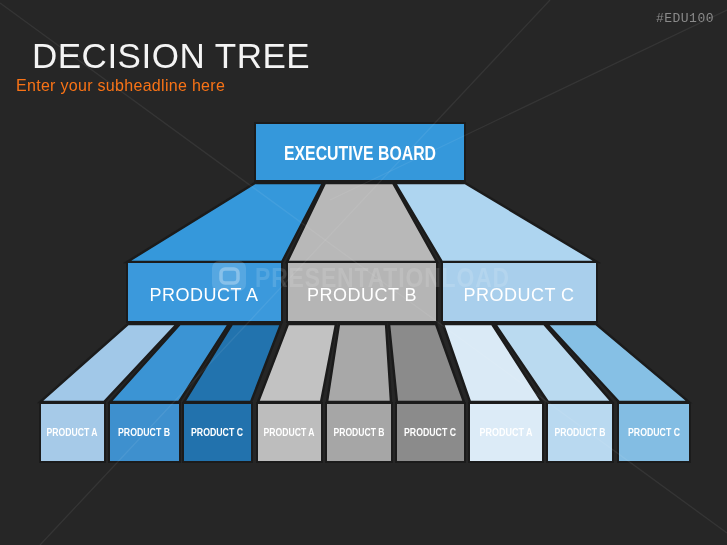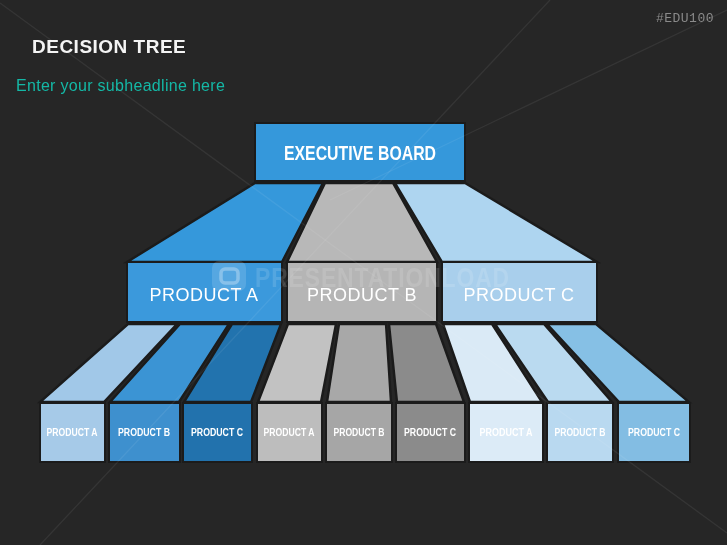--- a/index.html
+++ b/index.html
@@ -3,27 +3,27 @@
 <meta charset="utf-8">
 <style>
   html,body{margin:0;padding:0;background:#161616;}
   .stage{
     position:relative;width:727px;height:545px;overflow:hidden;
     background:#262626;
     font-family:"Liberation Sans",sans-serif;
   }
   .page-title{
     position:absolute;left:32px;top:36px;
-    font-size:19px;font-weight:700;letter-spacing:.5px;
+    font-size:35px;font-weight:400;letter-spacing:.5px;
     color:#f4f4f4;
   }
   .page-subtitle{
     position:absolute;left:16px;top:77px;
     font-size:16px;font-weight:400;letter-spacing:.3px;
-    color:#14b8a6;
+    color:#f97316;
   }
   .slide-tag{
     position:absolute;right:13px;top:11px;
     font-family:"Liberation Mono",monospace;
     font-size:13px;color:#8a8a8a;letter-spacing:.5px;
   }
   svg{position:absolute;left:0;top:0;}
   .shape{stroke:#1b1b1b;stroke-width:2.4px;}
   .node-rect{stroke:#1b1b1b;stroke-width:2px;}
   .lbl-exec{

